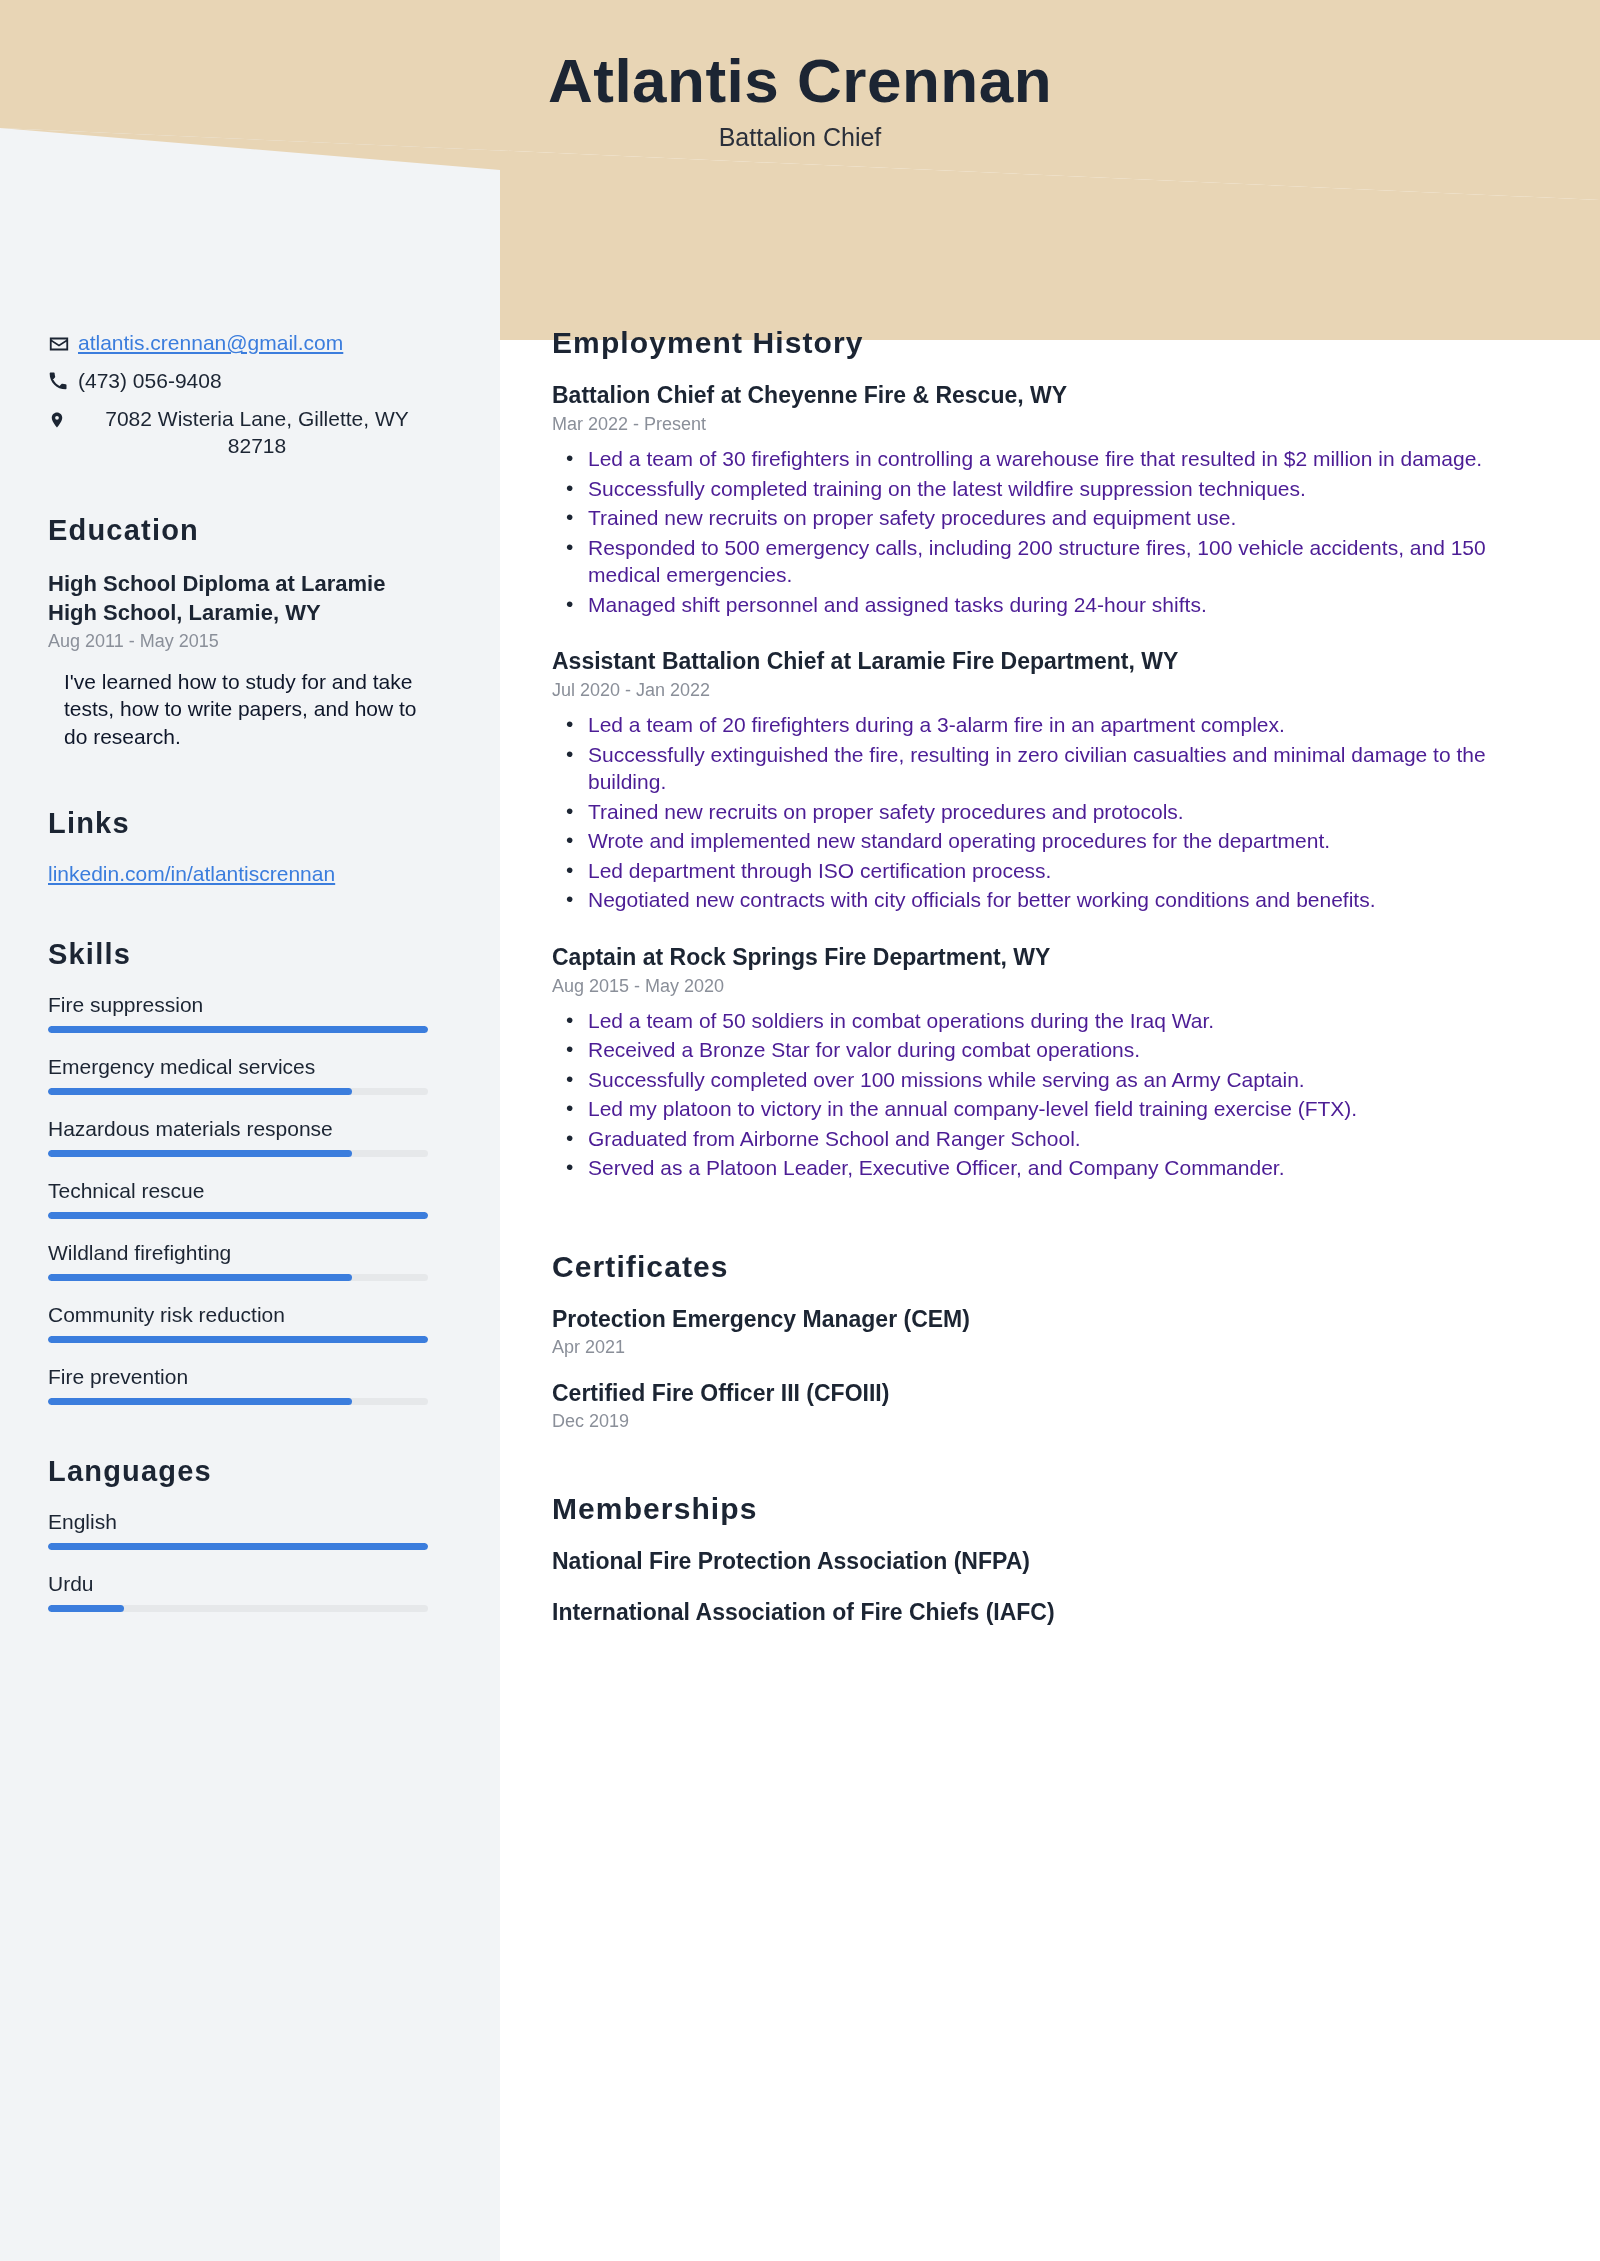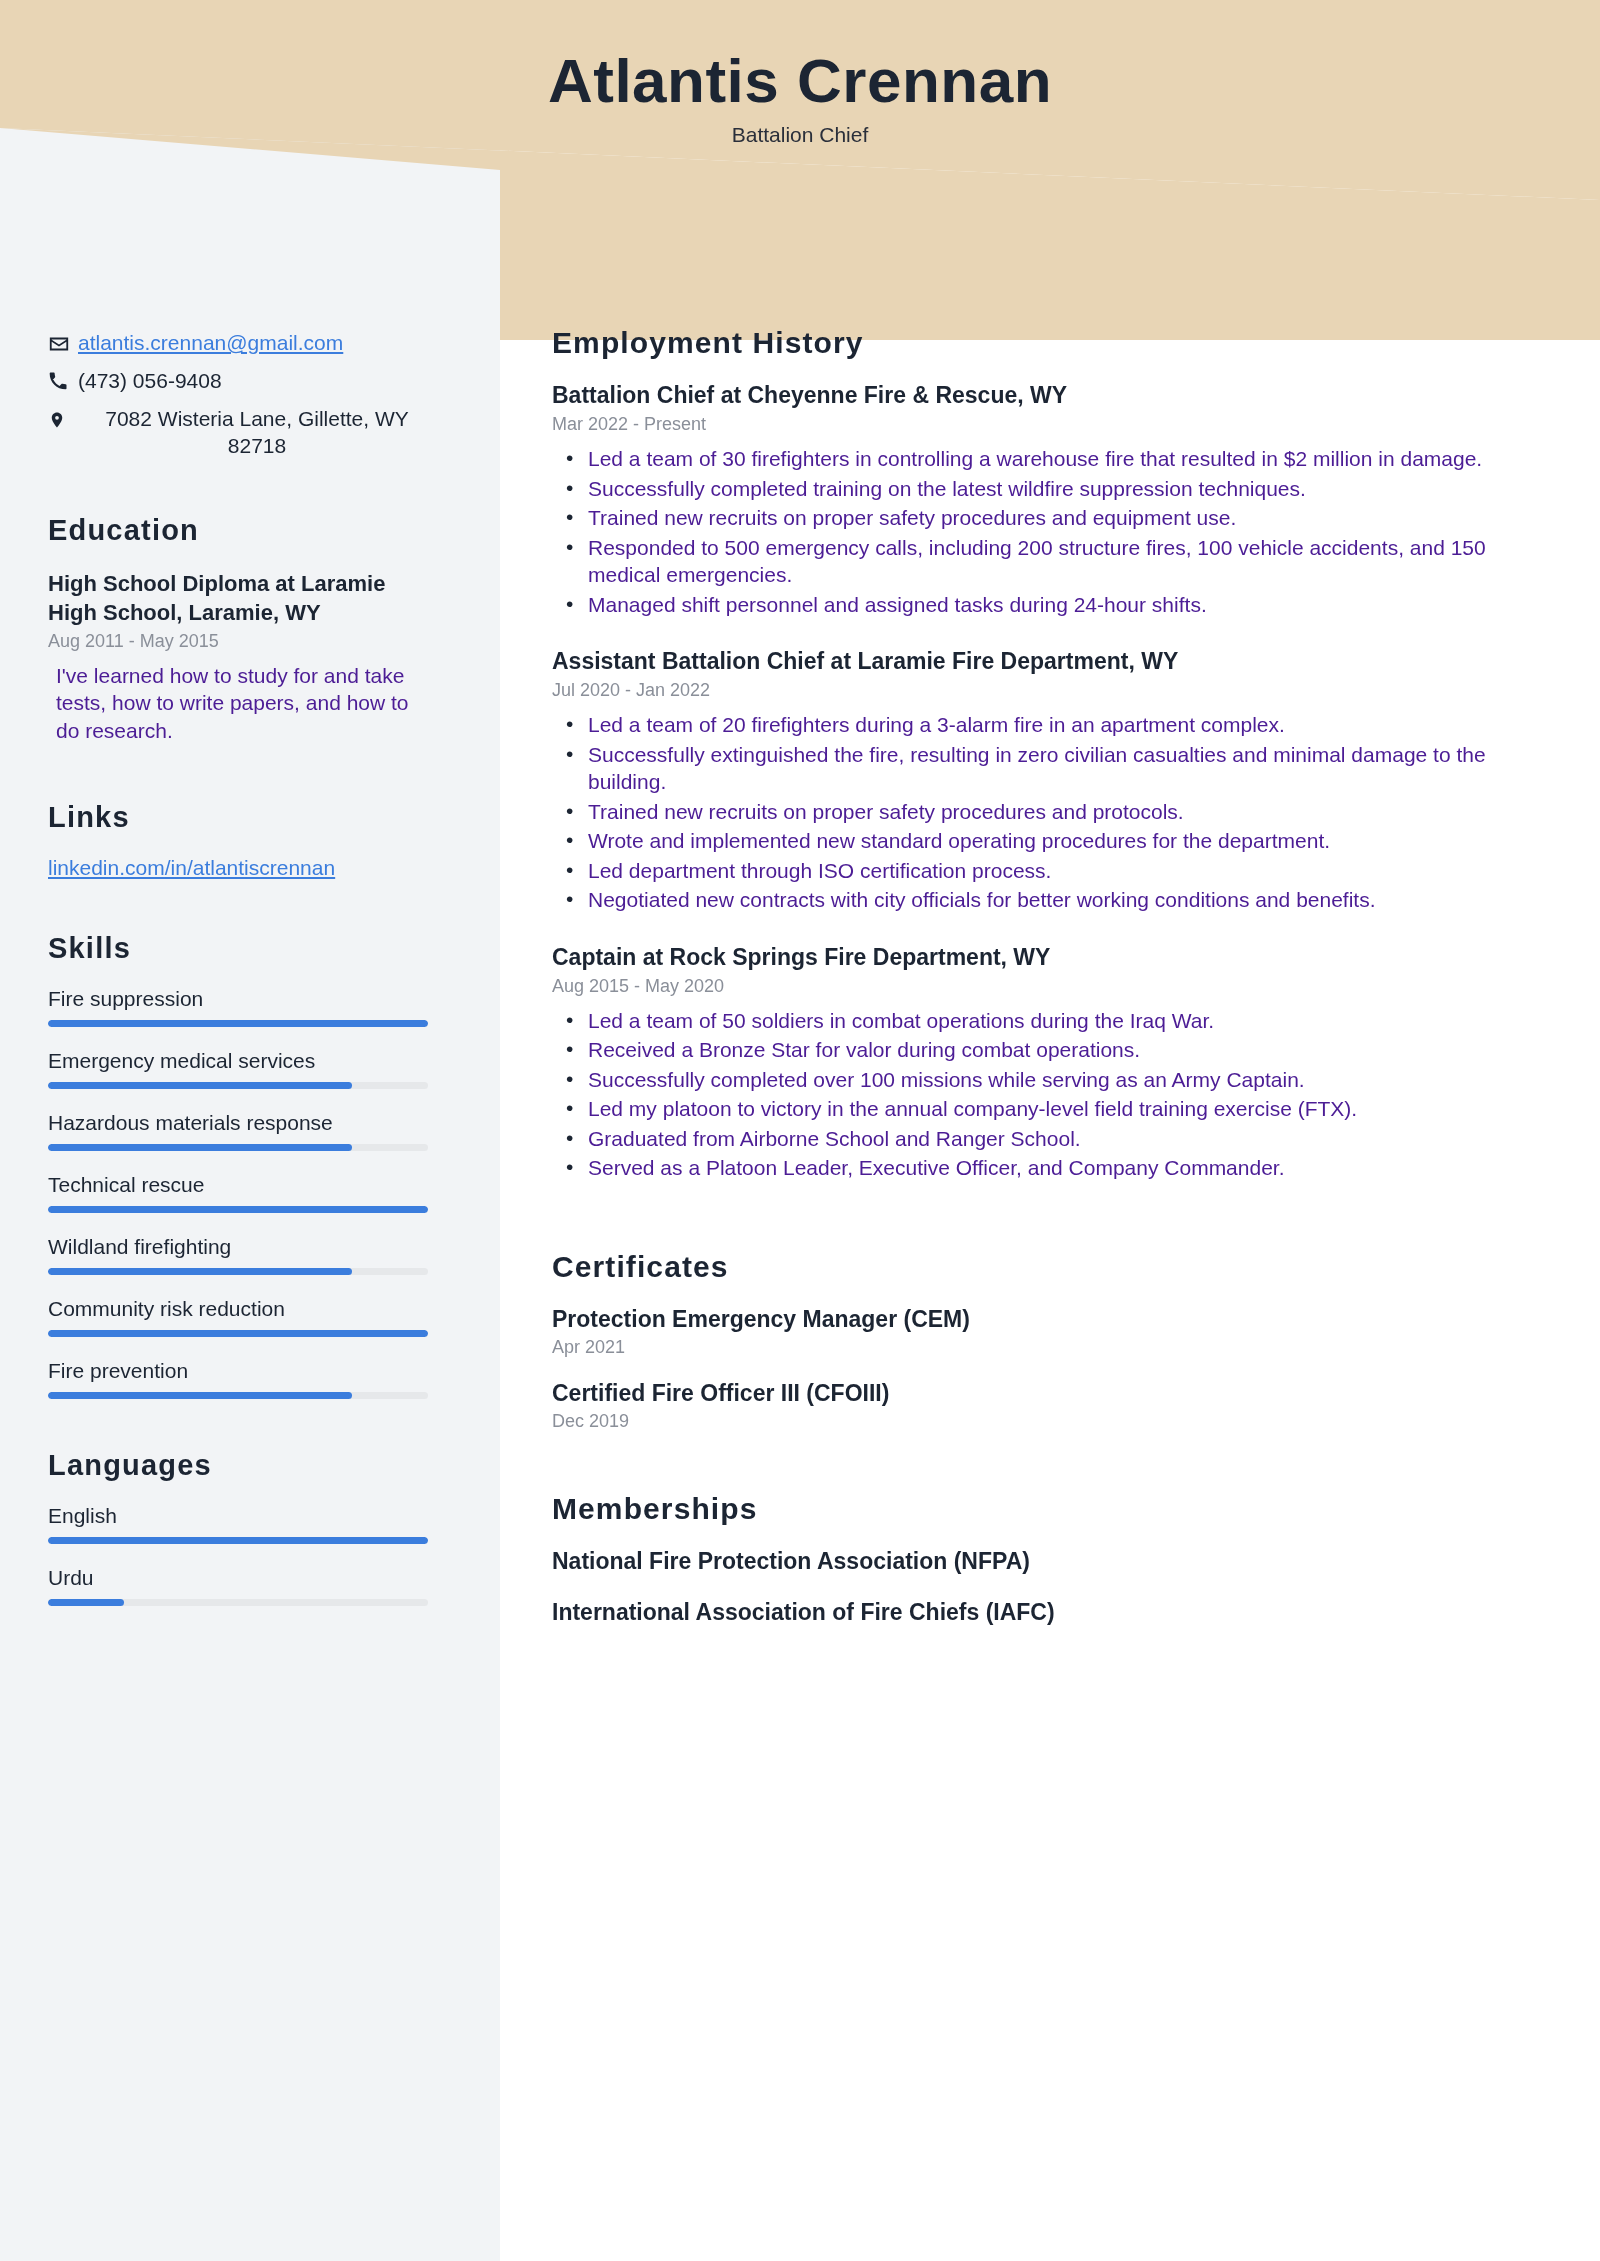--- a/index.html
+++ b/index.html
@@ -59,21 +59,21 @@
   .name {
     margin: 0;
     font-size: 62px;
     font-weight: 700;
     letter-spacing: 0.5px;
     color: #1c2533;
     line-height: 1.05;
   }
   .job-title {
     margin: 10px 0 0 0;
-    font-size: 21px;
+    font-size: 25px;
     font-weight: 400;
     color: #2a2f3a;
   }
 
   
   .sidebar-inner {
     position: absolute;
     z-index: 5;
     left: 48px;
     top: 330px;
@@ -123,22 +123,22 @@
     margin: 0 0 4px 0;
   }
   .edu-date {
     font-size: 18px;
     color: #8a8f99;
     margin: 0 0 10px 0;
   }
   .edu-desc {
     font-size: 21px;
     line-height: 1.33;
-    color: #4c1d95;
-    margin: 8px;
+    color: #0f172a;
+    margin: 16px;
   }
 
   .links-block { margin-bottom: 52px; }
   .side-link {
     font-size: 21px;
     color: #3b7ddd;
     text-decoration: underline;
     display: block;
     word-break: break-all;
   }

